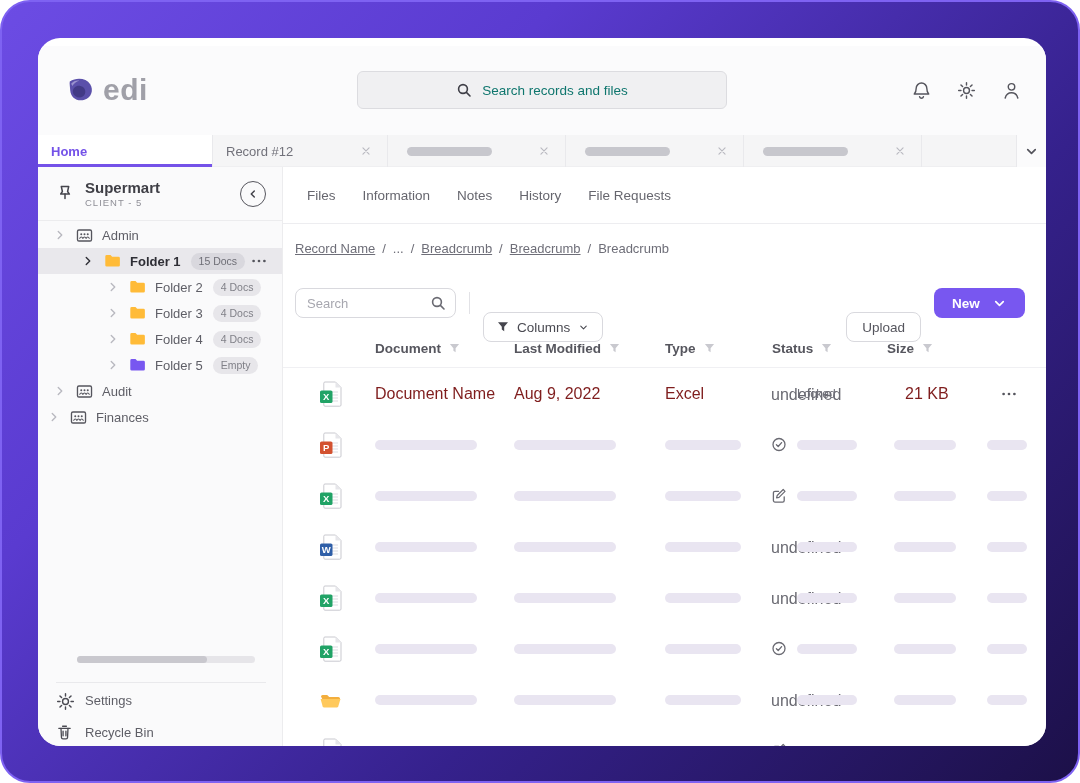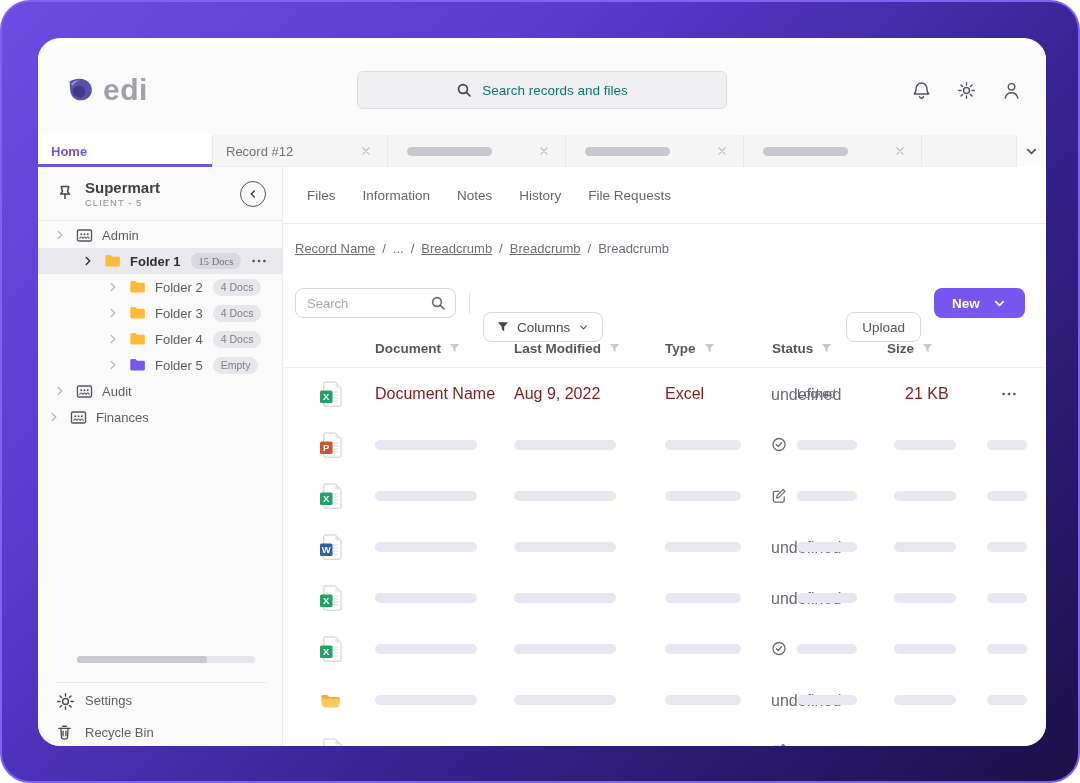--- a/index.html
+++ b/index.html
@@ -48,21 +48,21 @@
   .collapse { margin-left:auto; width:26px; height:26px; border:1.6px solid #55555D; border-radius:50%;
               display:flex; align-items:center; justify-content:center; color:#45454D; cursor:pointer; background:transparent; }
   .tree { padding-top:1px; }
   .trow { height:26px; display:flex; align-items:center; font-size:13px; color:#5E5E66; cursor:pointer; position:relative; }
   .trow .chev { width:14px; height:14px; color:#B9B9C0; flex:0 0 auto; display:flex; align-items:center; }
   .trow.sel { background:#E9E8EC; }
   .trow.sel .chev { color:#2E2E35; }
   .trow.sel .lbl { font-weight:700; color:#2E2E35; }
   .trow .ticon { width:19px; height:18px; margin:0 8px; flex:0 0 auto; display:flex; align-items:center; color:#55555D; }
   .badge { font-size:10.5px; color:#808088; background:#E7E6EA; border-radius:9px; padding:2.5px 8px; margin-left:10px; white-space:nowrap; }
-  .trow.sel .badge { background:#D9D8DE; color:#6E6E76;font-family:Liberation Serif, serif; }
+  .trow.sel .badge { background:#D9D8DE; color:#6E6E76; }
   .tmenu { position:absolute; right:14px; color:#55555D; width:18px; height:18px; cursor:pointer; }
   .hscroll { position:absolute; left:39px; top:489px; width:178px; height:7px; border-radius:4px; background:#E6E5E9; cursor:pointer; }
   .hscroll .thumb { width:130px; height:7px; border-radius:4px; background:#C9C8CE; }
   .sdiv { position:absolute; left:18px; right:16px; top:515px; height:1px; background:#E9E9EC; }
   .sfoot { position:absolute; left:0; right:0; top:517px; }
   .frow { height:32px; display:flex; align-items:center; padding-left:17px; gap:11px; font-size:13px; color:#5E5E66; cursor:pointer; }
   .frow .ic { color:#4A4A52; width:19px; height:19px; }
 
   
   .main { flex:1; position:relative; background:#fff; overflow:hidden; }

